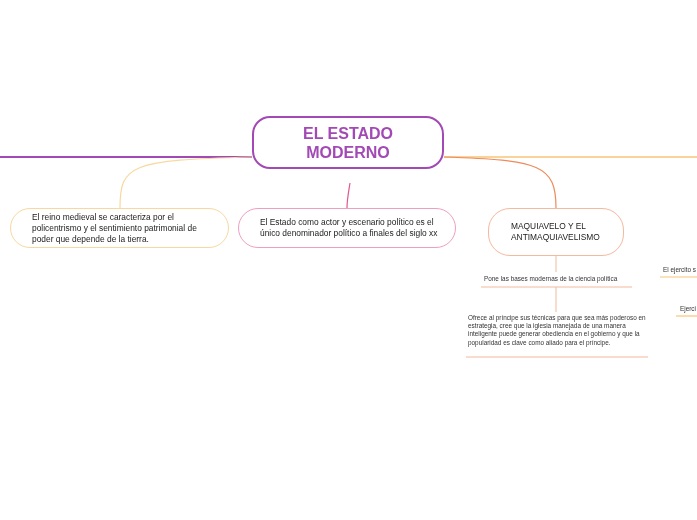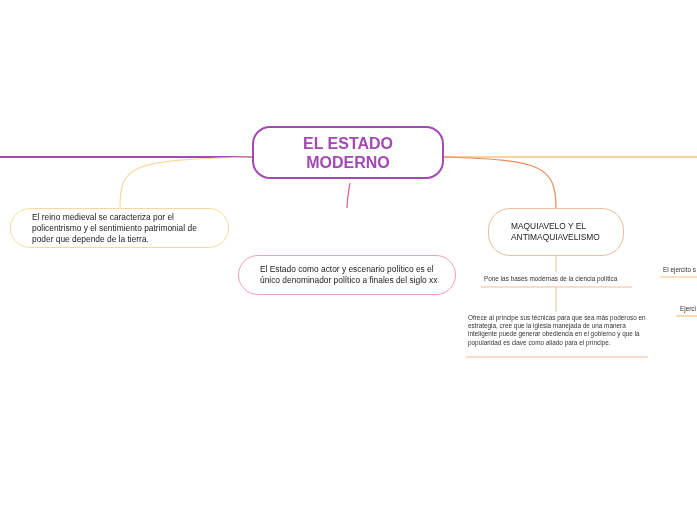--- a/index.html
+++ b/index.html
@@ -1,23 +1,23 @@
 <!DOCTYPE html>
 <html><head>
 <meta charset="utf-8">
 <style>
   html, body { margin: 0; padding: 0; }
   body { width: 697px; height: 520px; background: #ffffff; position: relative; overflow: hidden; font-family: "Liberation Sans", sans-serif; }
   svg.links { position: absolute; left: 0; top: 0; }
   .node { position: absolute; box-sizing: border-box; }
-  .central { left: 252px; top: 126px; width: 192px; height: 53px; border: 2px solid #a349b5; border-radius: 18px; background: #fff; display: flex; align-items: center; justify-content: center; text-align: center; }
+  .central { left: 252px; top: 116px; width: 192px; height: 53px; border: 2px solid #a349b5; border-radius: 18px; background: #fff; display: flex; align-items: center; justify-content: center; text-align: center; }
   .central span { color: #a349b5; font-weight: bold; font-size: 16px; line-height: 19px; white-space: pre-line; }
   .topic { border-radius: 22px; background: #fff; display: flex; align-items: center; font-size: 8.4px; font-weight: normal; line-height: 11px; color: #222; }
   .t1 { left: 10px; top: 208px; width: 219px; height: 40px; border: 1px solid #f7d9a0; padding-left: 21px; padding-right: 8px; }
-  .t2 { left: 238px; top: 208px; width: 218px; height: 40px; border: 1px solid #ef9ec0; padding-left: 21px; padding-right: 8px; margin-top: 47px; }
+  .t2 { left: 238px; top: 208px; width: 218px; height: 40px; border: 1px solid #ef9ec0; padding-left: 21px; padding-right: 8px; }
   .t3 { left: 488px; top: 208px; width: 136px; height: 48px; border: 1px solid #f5b99d; padding-left: 22px; font-weight: normal; color: #222; font-size: 8.4px; }
   .sub { position: absolute; font-size: 6.4px; color: #333; line-height: 8.2px; }
   .s1 { left: 484px; top: 275px; width: 150px; }
   .s2 { left: 468px; top: 314px; width: 182px; }
   .edge-text { position: absolute; font-size: 6.4px; color: #333; white-space: nowrap; }
 </style>
 </head>
 <body>
 
 <svg class="links" width="697" height="520">

